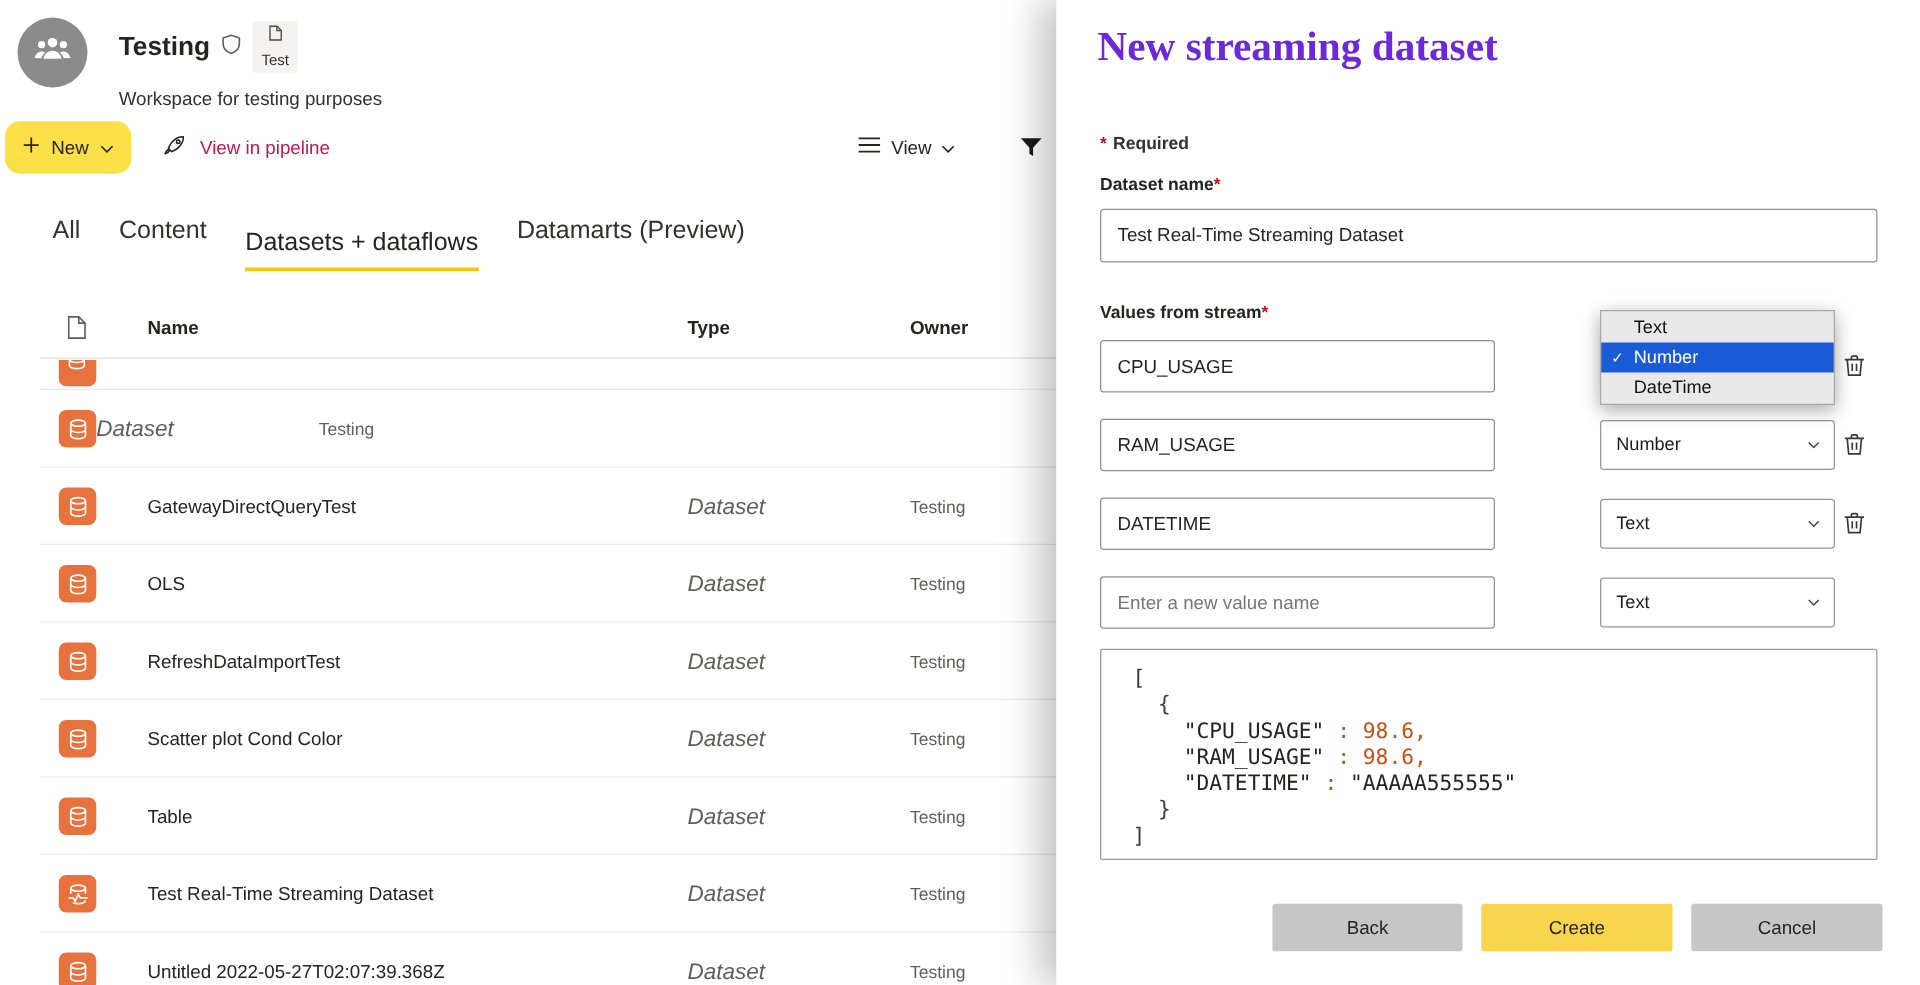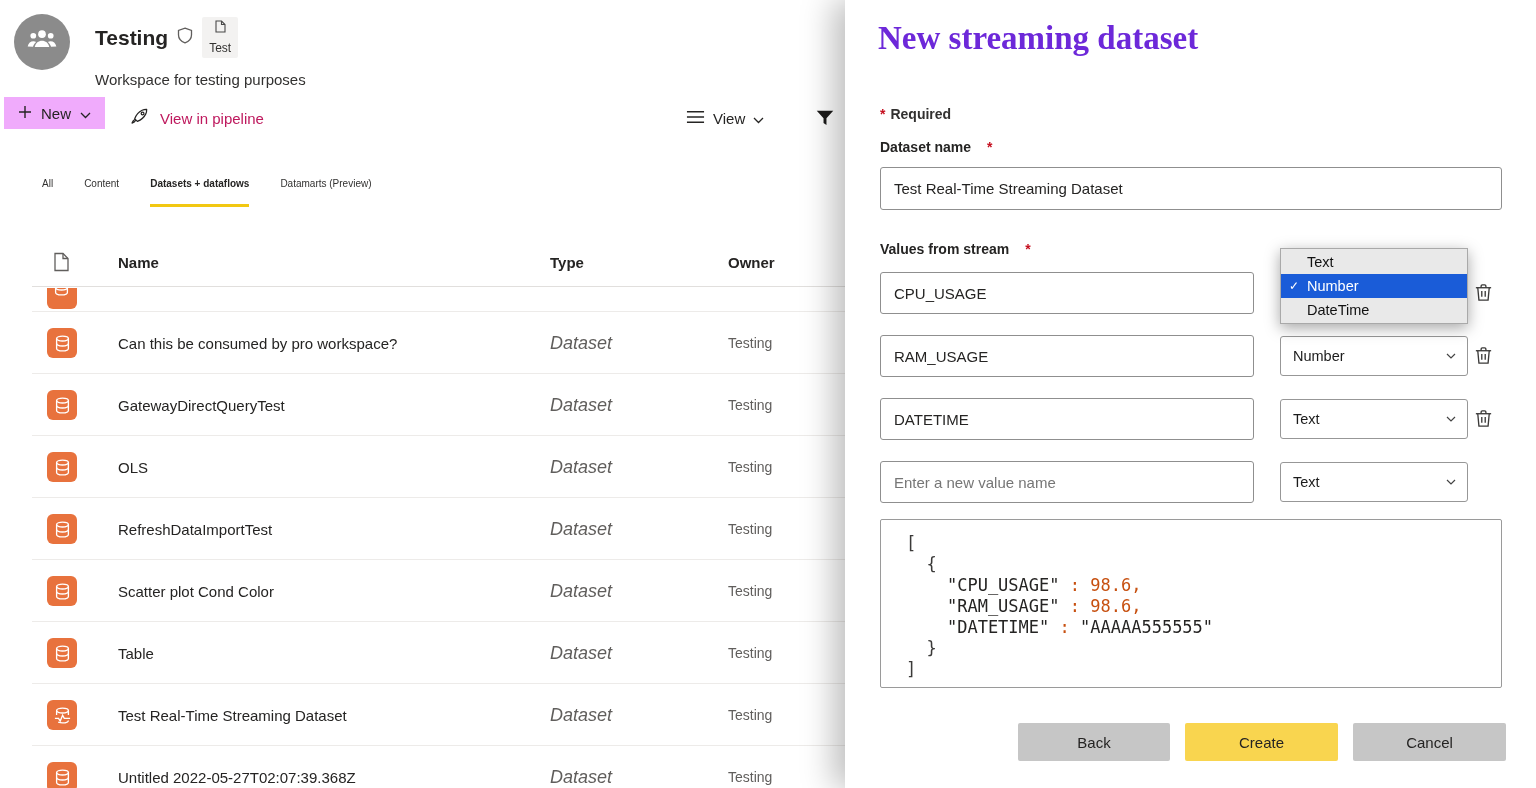--- a/index.html
+++ b/index.html
@@ -14,28 +14,28 @@
 
   .ws-header { position:absolute; left:14px; top:14px; display:flex; align-items:flex-start; }
   .avatar { width:56px; height:56px; border-radius:50%; background:#8B8B8B; display:flex; align-items:center; justify-content:center; flex:none; }
   .ws-meta { margin-left:25px; padding-top:3px; }
   .ws-title-row { display:flex; align-items:center; gap:9px; }
   .ws-title { font-size:21px; font-weight:700; color:#252423; }
   .ws-badge { display:flex; align-items:center; gap:5px; background:#F3F2F1; border-radius:2px; padding:3px 7px; font-size:12px; color:#323130;flex-direction:column; }
   .ws-subtitle { margin-top:13px; font-size:15px; color:#323130; }
 
   .toolbar { position:absolute; left:0; top:97px; width:845px; height:42px; }
-  .new-btn { position:absolute; left:4px; top:0; height:32px; padding:0 14px; display:flex; align-items:center; gap:9px; background:#f0abfc; border:none; border-radius:0; font-size:15px; color:#252423; }
+  .new-btn { position:absolute; left:4px; top:0; height:42px; padding:0 14px; display:flex; align-items:center; gap:9px; background:#fde047; border:none; border-radius:12px; font-size:15px; color:#252423; }
   .pipeline-btn { position:absolute; left:129px; top:0; height:42px; display:flex; align-items:center; gap:10px; background:none; border:none; font-size:15px; color:#be185d; }
   .view-btn { position:absolute; left:686px; top:0; height:42px; display:flex; align-items:center; gap:8px; background:none; border:none; font-size:15px; color:#252423; }
   .filter-btn { position:absolute; left:810px; top:7px; width:30px; height:30px; background:none; border:none; display:flex; align-items:center; justify-content:center; }
 
   .tabs { position:absolute; left:42px; top:174px; display:flex; gap:31px; }
-  .tab { font-size:10px; line-height:20px; padding-bottom:10px; color:#323130; border-bottom:3px solid transparent; cursor:pointer; white-space:nowrap; }
-  .tab.active { font-weight:700; color:#252423; border-bottom-color:var(--accent-yellow); }
+  .tab { font-size:20px; line-height:20px; padding-bottom:10px; color:#323130; border-bottom:3px solid transparent; cursor:pointer; white-space:nowrap; }
+  .tab.active { font-weight:400; color:#252423; border-bottom-color:var(--accent-yellow);margin-top:10px; }
 
   .thead { position:absolute; left:0; top:240px; width:845px; height:47px; }
   .thead::after { content:""; position:absolute; left:32px; right:0; bottom:0; height:1px; background:#E1DFDD; }
   .h-file { position:absolute; left:53px; top:12px; }
   .h-name { position:absolute; left:118px; top:14px; font-size:15px; font-weight:600; }
   .h-type { position:absolute; left:550px; top:14px; font-size:15px; font-weight:600; }
   .h-owner { position:absolute; left:728px; top:14px; font-size:15px; font-weight:600; }
 
   .rows { position:absolute; left:0; top:288px; width:845px; }
   .partial-row { position:relative; height:24px; }
@@ -47,27 +47,27 @@
   .row-icon { width:30px; height:30px; flex:none; border-radius:6px; background:var(--icon-orange); display:flex; align-items:center; justify-content:center; }
   .row-name { margin-left:41px; width:432px; font-size:15px; color:#252423; white-space:nowrap; overflow:hidden; }
   .row-type { width:178px; font-size:18px; color:#605E5C;font-style:italic; }
   .row-owner { font-size:14px; color:#605E5C; }
 
   
   .panel { position:absolute; left:845px; top:0; width:691px; height:788px; background:#fff; box-shadow:-12px 0 30px rgba(0,0,0,0.25); }
   .panel-title { position:absolute; left:33px; top:20px; font-size:33px; font-weight:600; color:#6d28d9;font-family:Liberation Serif, serif; }
   .required-note { position:absolute; left:35px; top:106px; font-size:14px; font-weight:700; color:#323130; display:flex; gap:5px; }
   .req { color:#C50F1F; }
-  .field-label { position:absolute; font-size:14px; font-weight:700; color:#252423; display:flex; gap:16px; }
+  .field-label { position:absolute; font-size:14px; font-weight:700; color:#252423; display:flex; gap:0; }
   .lbl-dataset { left:35px; top:139px; }
   .lbl-values { left:35px; top:241px; }
   .name-input { position:absolute; left:35px; top:167px; width:622px; height:43px; border:1px solid #8F8F8F; border-radius:3px; padding:0 13px; font-size:15px; color:#252423; font-family:inherit; }
 
   .value-row { position:absolute; left:35px; width:622px; height:42px; }
-  .value-input { position:absolute; left:0; top:0; width:374px; height:42px; border:1px solid #8F8F8F; border-radius:3px; padding:0 13px; font-size:15px; color:#252423; font-family:inherit; }
+  .value-input { position:absolute; left:0; top:0; width:316px; height:42px; border:1px solid #8F8F8F; border-radius:3px; padding:0 13px; font-size:15px; color:#252423; font-family:inherit; }
   .value-input::placeholder { color:#767676; }
   .value-select { position:absolute; left:400px; top:1px; width:188px; height:40px; background:#fff; border:1px solid #979797; border-radius:3px; display:flex; align-items:center; padding:0 12px; font-size:14.5px; color:#1B1B1B; cursor:pointer; }
   .sel-chev { position:absolute; right:11px; top:16px; display:flex; }
   .trash-btn { position:absolute; left:593px; top:10px; width:23px; height:23px; background:none; border:none; padding:0; display:flex; }
 
   .dropdown-open { position:absolute; left:435px; top:248px; width:188px; background:#E9E9E9; border:1px solid #A9A9A9; box-shadow:0 4px 14px rgba(0,0,0,0.35); z-index:10; padding:1px 0; }
   .dd-item { height:24px; display:flex; align-items:center; font-size:14.5px; color:#111; padding-left:26px; position:relative; cursor:pointer; }
   .dd-item.selected { background:var(--dd-blue); color:#fff; }
   .dd-check { position:absolute; left:8px; font-size:12px; }
 
@@ -200,21 +200,20 @@
       </div>
       <div id="rows">
           <div class="trow">
             <div class="row-icon">
               <svg width="19" height="19" viewBox="0 0 20 20" fill="none" stroke="#FFFFFF" stroke-width="1.4">
                 <ellipse cx="10" cy="4.8" rx="6.2" ry="2.6"></ellipse>
                 <path d="M3.8 4.8 V15.2 C3.8 16.6 6.6 17.8 10 17.8 C13.4 17.8 16.2 16.6 16.2 15.2 V4.8"></path>
                 <path d="M3.8 10 C3.8 11.4 6.6 12.6 10 12.6 C13.4 12.6 16.2 11.4 16.2 10"></path>
               </svg>
             </div>
-            <span class="row-name">Can this be consumed by pro workspace?</span>
             <span class="row-type">Dataset</span>
             <span class="row-owner">Testing</span>
           </div>
           <div class="trow">
             <div class="row-icon">
               <svg width="19" height="19" viewBox="0 0 20 20" fill="none" stroke="#FFFFFF" stroke-width="1.4">
                 <ellipse cx="10" cy="4.8" rx="6.2" ry="2.6"></ellipse>
                 <path d="M3.8 4.8 V15.2 C3.8 16.6 6.6 17.8 10 17.8 C13.4 17.8 16.2 16.6 16.2 15.2 V4.8"></path>
                 <path d="M3.8 10 C3.8 11.4 6.6 12.6 10 12.6 C13.4 12.6 16.2 11.4 16.2 10"></path>
               </svg>

